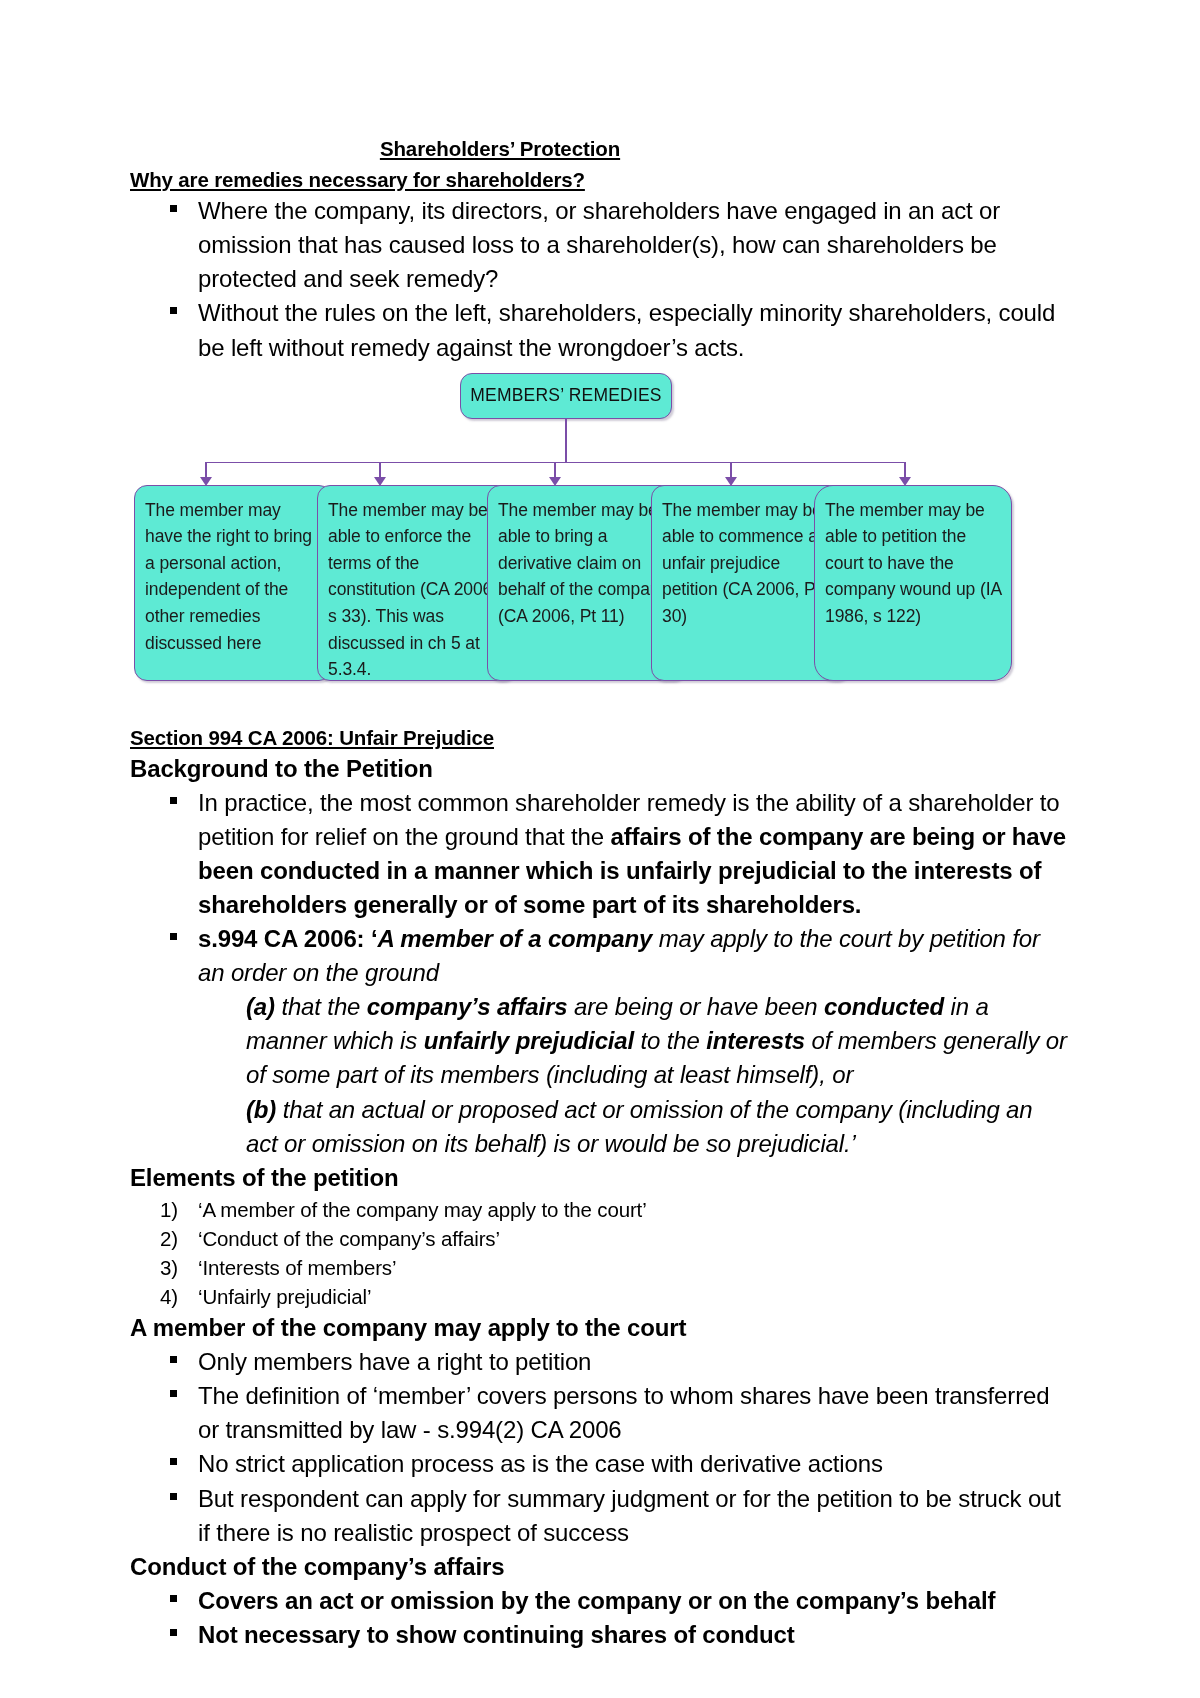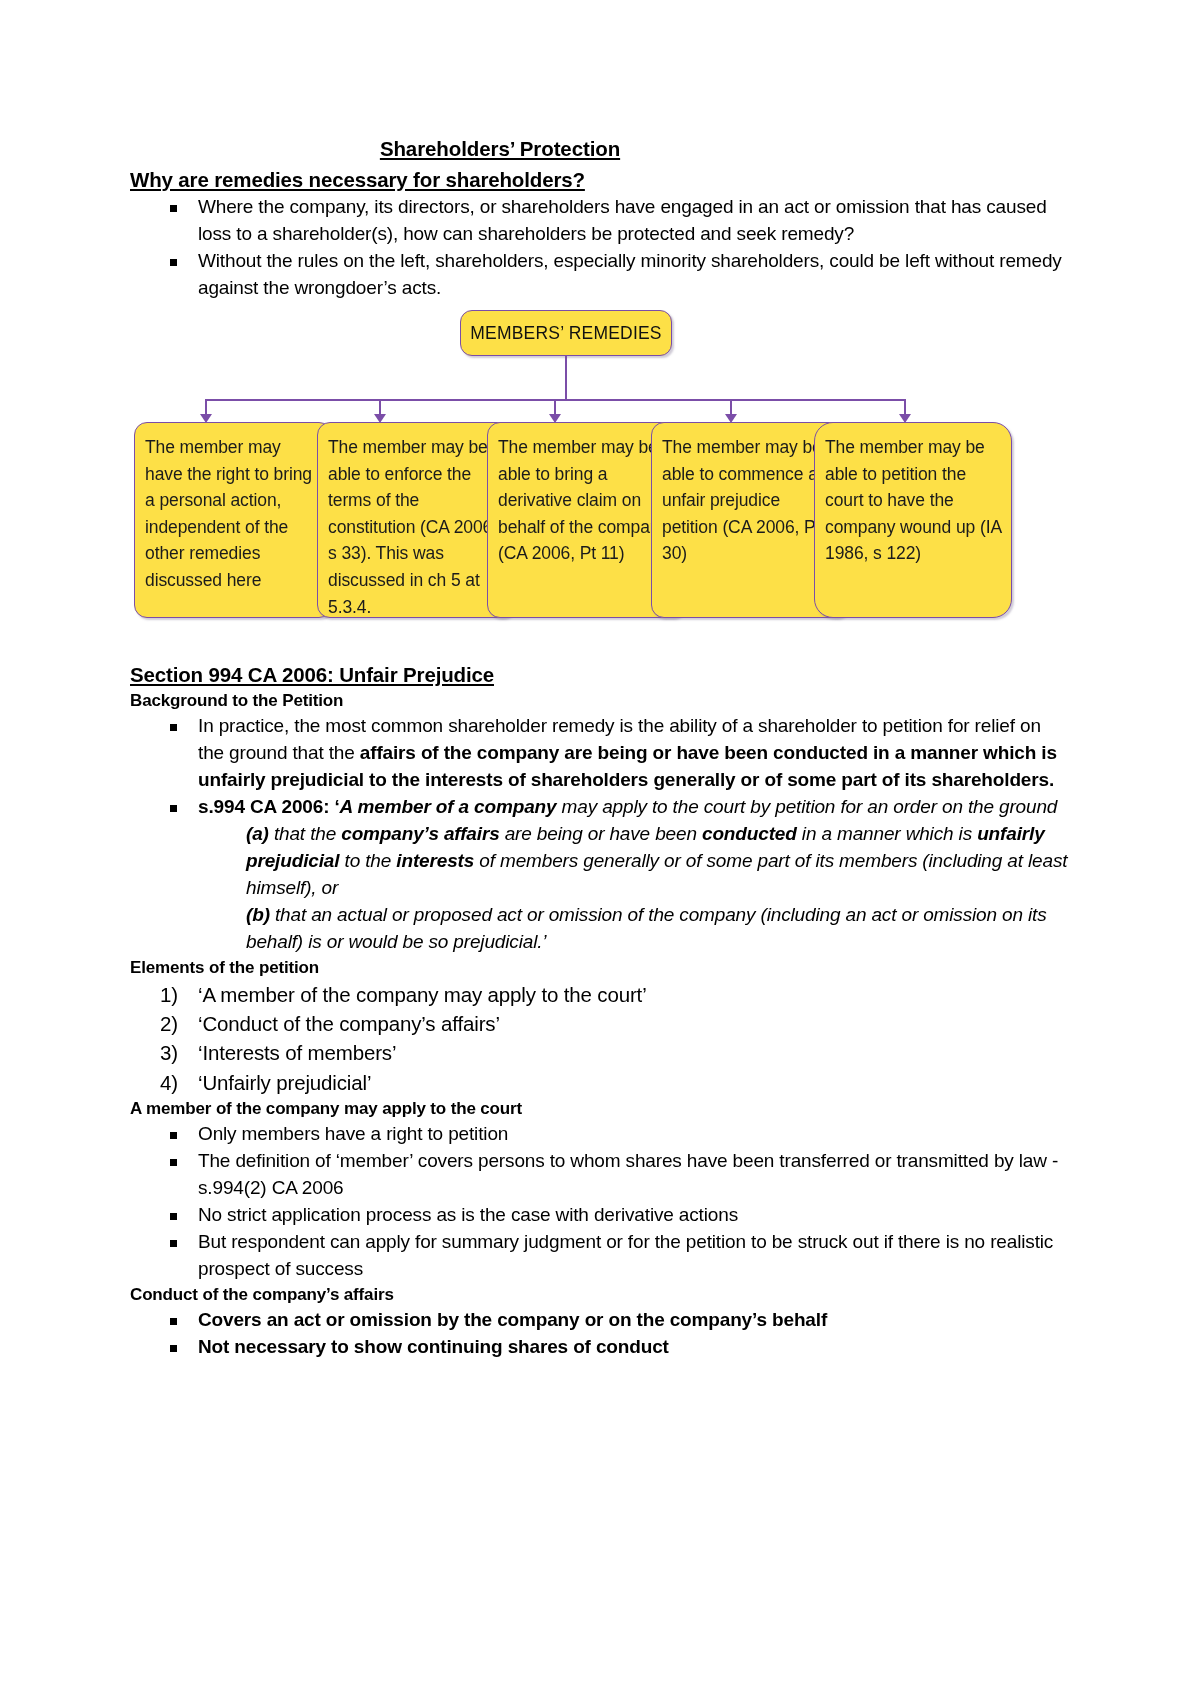--- a/index.html
+++ b/index.html
@@ -33,34 +33,34 @@
   .heading-ul {
     font-weight: bold;
     font-size: 20.5px;
     text-decoration: underline;
     margin: 0;
     line-height: 1.42;
     letter-spacing: -0.15px;
   }
   .heading-b {
     font-weight: bold;
-    font-size: 17px;
+    font-size: 24px;
     margin: 0;
     line-height: 1.42;
     letter-spacing: -0.15px;
   }
   .bullets {
     list-style: none;
     margin: 0;
     padding: 0;
   }
   .bullets > li {
     position: relative;
     padding-left: 68px;
-    font-size: 19px;
+    font-size: 24px;
     line-height: 1.42;
     letter-spacing: -0.15px;
     margin: 0;
   }
   .bullets > li::before {
     content: "";
     position: absolute;
     left: 40px;
     top: 11px;
     width: 7px;
@@ -95,21 +95,21 @@
 
   
   .diagram {
     position: relative;
     width: 940px;
     height: 330px;
     margin: 6px 0 0 0;
   }
   .node {
     position: absolute;
-    background: #fde047;
+    background: #5eead4;
     border: 1.6px solid #7b4ea8;
     border-radius: 13px;
     box-shadow: 2px 2px 2px rgba(120,110,140,0.35);
   }
   .node-root {
     left: 330px;
     top: 2px;
     width: 212px;
     height: 46px;
     border-radius: 12px;

